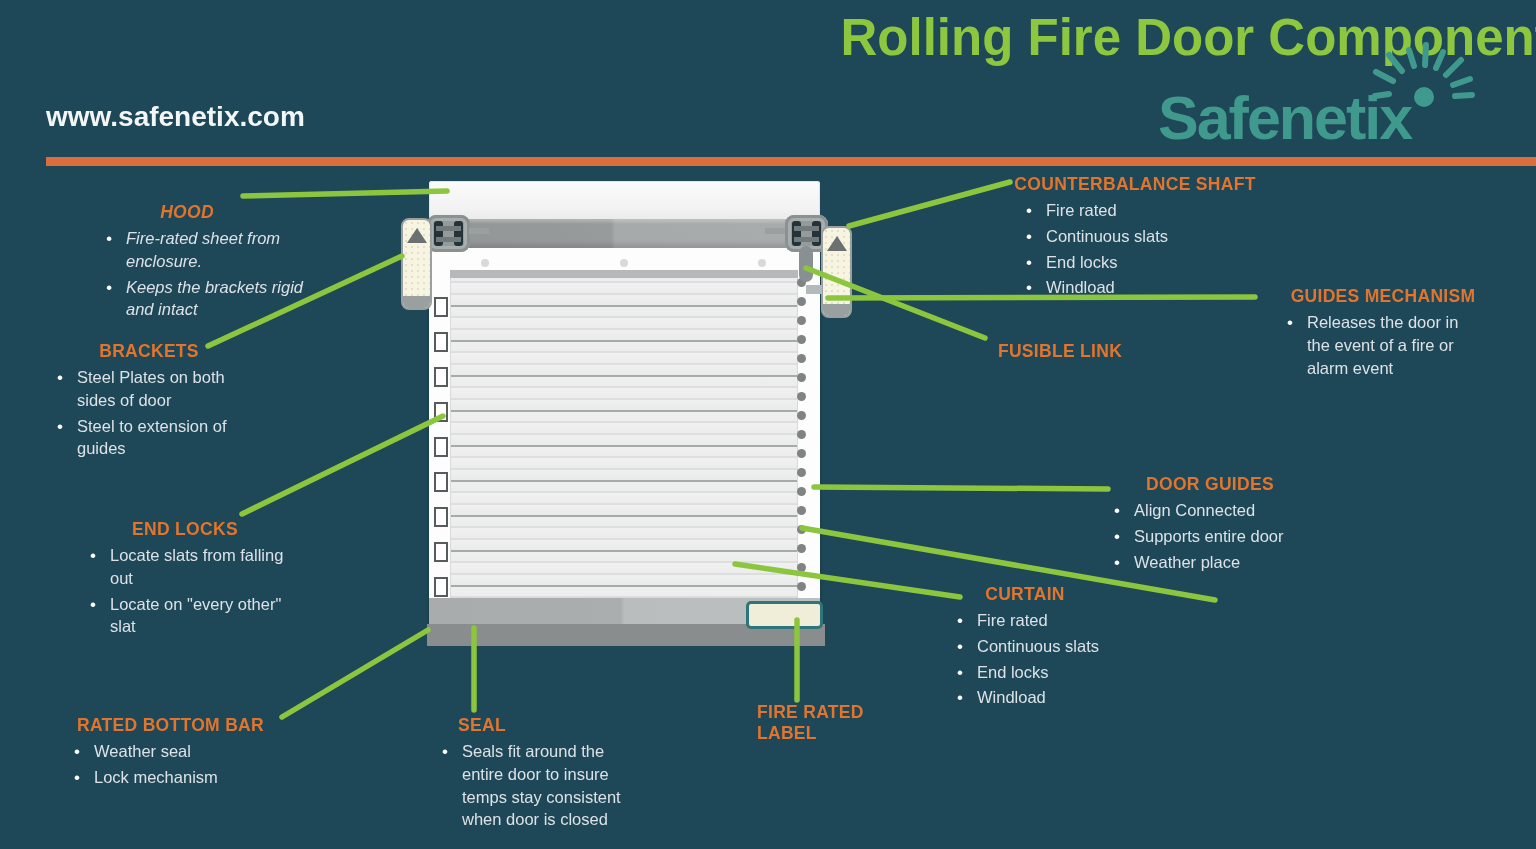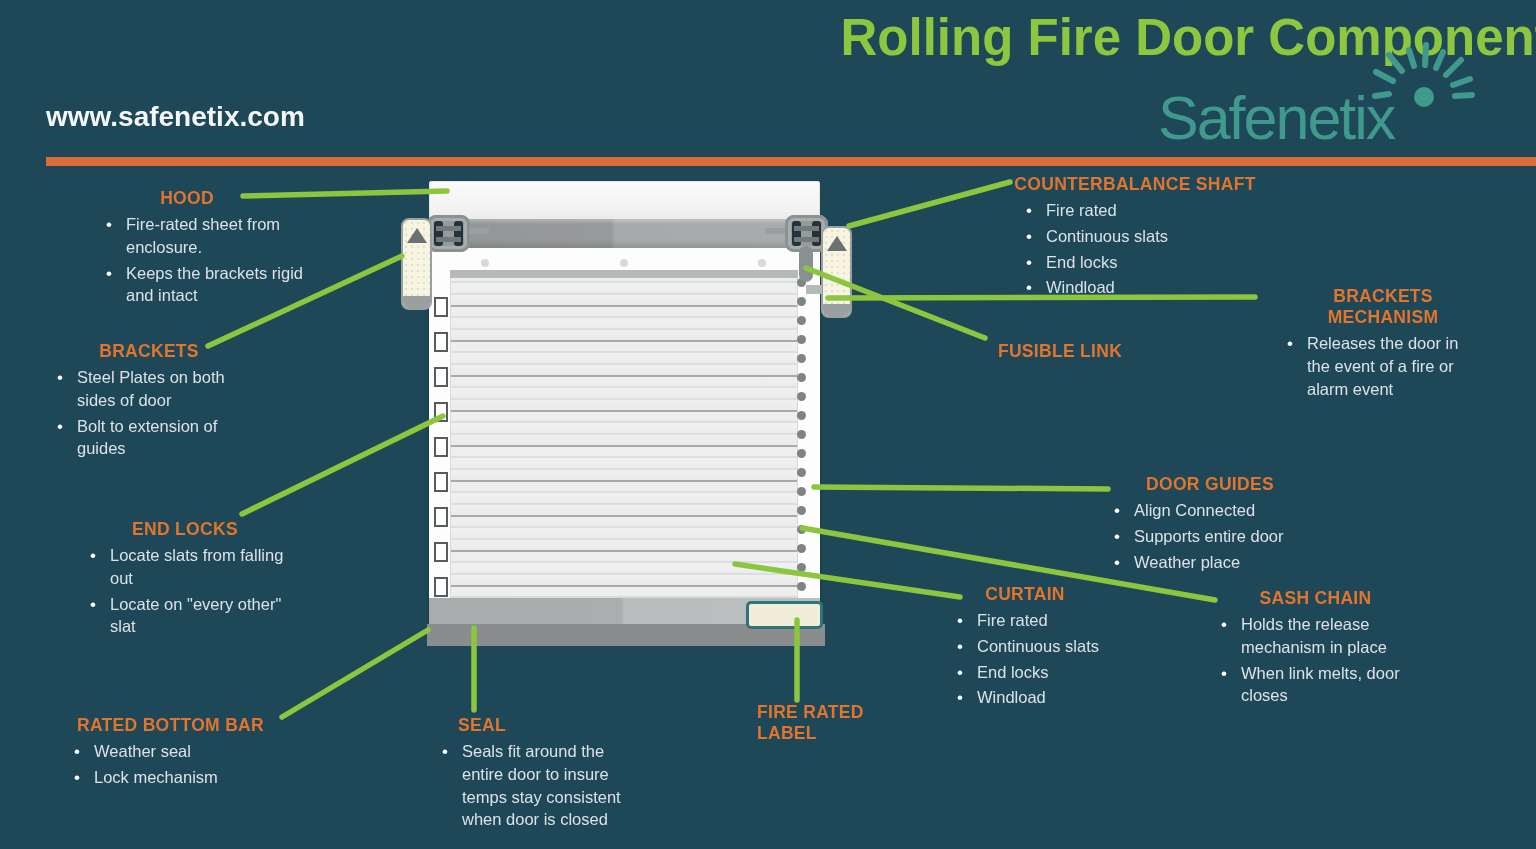--- a/index.html
+++ b/index.html
@@ -15,40 +15,40 @@
   }
   .site-url{
     position:absolute;left:46px;top:101px;
     font-size:28px;font-weight:bold;color:#f3f6f7;
   }
   .divider{
     position:absolute;left:46px;top:157px;width:1490px;height:9px;background:#d96e3c;
   }
   .logo{position:absolute;left:1158px;top:88px;width:320px;height:70px;}
   .logo .logo-text{
-    font-size:61px;font-weight:normal;color:#3f998c;letter-spacing:-2px;line-height:1;
+    font-size:61px;font-weight:bold;color:#3f998c;letter-spacing:-2px;line-height:1;
   }
   .logo svg{position:absolute;right:-12px;top:-48px;}
   
   .callout{position:absolute;color:#dce2e6;}
   .callout h3{
     margin:0 0 4px 0;font-size:17.5px;font-weight:bold;color:#e2752e;
     letter-spacing:.3px;text-align:center;
   }
   .callout.left-title h3{text-align:left;padding-left:20px;}
   .callout ul{list-style:none;margin:2px 0 0 0;padding:0;}
   .callout li{
     position:relative;padding-left:22px;margin-bottom:3px;
     font-size:16.5px;line-height:1.38;
   }
   .callout li::before{
     content:"•";position:absolute;left:2px;top:0;color:#ffffff;font-size:17px;
   }
   .callout li:empty{display:none;}
-  .co-hood{left:62px;top:188px;width:250px;}           .co-hood ul{margin-left:42px;}
+  .co-hood{left:62px;top:202px;width:250px;font-style:italic;}           .co-hood ul{margin-left:42px;}
   .co-brackets{left:44px;top:341px;width:210px;}       .co-brackets ul{margin-left:11px;}
   .co-end-locks{left:85px;top:519px;width:200px;}      .co-end-locks ul{margin-left:3px;}
   .co-door-bottom-bar{left:58px;top:715px;width:225px;}.co-door-bottom-bar ul{margin-left:14px;}
   .co-seal{left:438px;top:715px;width:195px;}          .co-seal ul{margin-left:2px;}
   .co-fire-rated-label{left:737px;top:702px;width:170px;}
   .co-counterbalance-shaft{left:1010px;top:174px;width:250px;}.co-counterbalance-shaft ul{margin-left:14px;}
   .co-release-mechanism{left:1283px;top:286px;width:200px;}   .co-release-mechanism ul{margin-left:2px;}
   .co-fusible-link{left:960px;top:341px;width:200px;}         .co-fusible-link ul{margin-left:8px;}
   .co-door-guides{left:1100px;top:474px;width:220px;}         .co-door-guides ul{margin-left:12px;}
   .co-curtain{left:940px;top:584px;width:170px;}              .co-curtain ul{margin-left:15px;}
@@ -215,21 +215,21 @@
     <ul>
       <li>Fire-rated sheet from enclosure.</li>
       <li>Keeps the brackets rigid and intact</li>
     </ul>
   </div>
 
   <div class="callout co-brackets">
     <h3>BRACKETS</h3>
     <ul>
       <li>Steel Plates on both sides of door</li>
-      <li>Bolt to extension of guides</li>
+      <li>Steel to extension of guides</li>
     </ul>
   </div>
 
   <div class="callout co-end-locks">
     <h3>END LOCKS</h3>
     <ul>
       <li>Locate slats from falling out</li>
       <li>Locate on "every other" slat</li>
     </ul>
   </div>
@@ -257,21 +257,21 @@
     <h3>COUNTERBALANCE SHAFT</h3>
     <ul>
       <li>Fire rated</li>
       <li>Continuous slats</li>
       <li>End locks</li>
       <li>Windload</li>
     </ul>
   </div>
 
   <div class="callout co-release-mechanism">
-    <h3>BRACKETS MECHANISM</h3>
+    <h3>GUIDES MECHANISM</h3>
     <ul>
       <li>Releases the door in the event of  a fire or alarm event</li>
     </ul>
   </div>
 
   <div class="callout co-fusible-link">
     <h3>FUSIBLE LINK</h3>
   </div>
 
   <div class="callout co-door-guides">
@@ -286,21 +286,14 @@
   <div class="callout co-curtain">
     <h3>CURTAIN</h3>
     <ul>
       <li>Fire rated</li>
       <li>Continuous slats</li>
       <li>End locks</li>
       <li>Windload</li>
     </ul>
   </div>
 
-  <div class="callout co-sash-chain">
-    <h3>SASH CHAIN</h3>
-    <ul>
-      <li>Holds the release mechanism in place</li>
-      <li>When link melts, door closes</li>
-    </ul>
-  </div>
 
 </div>
 
 </body></html>

